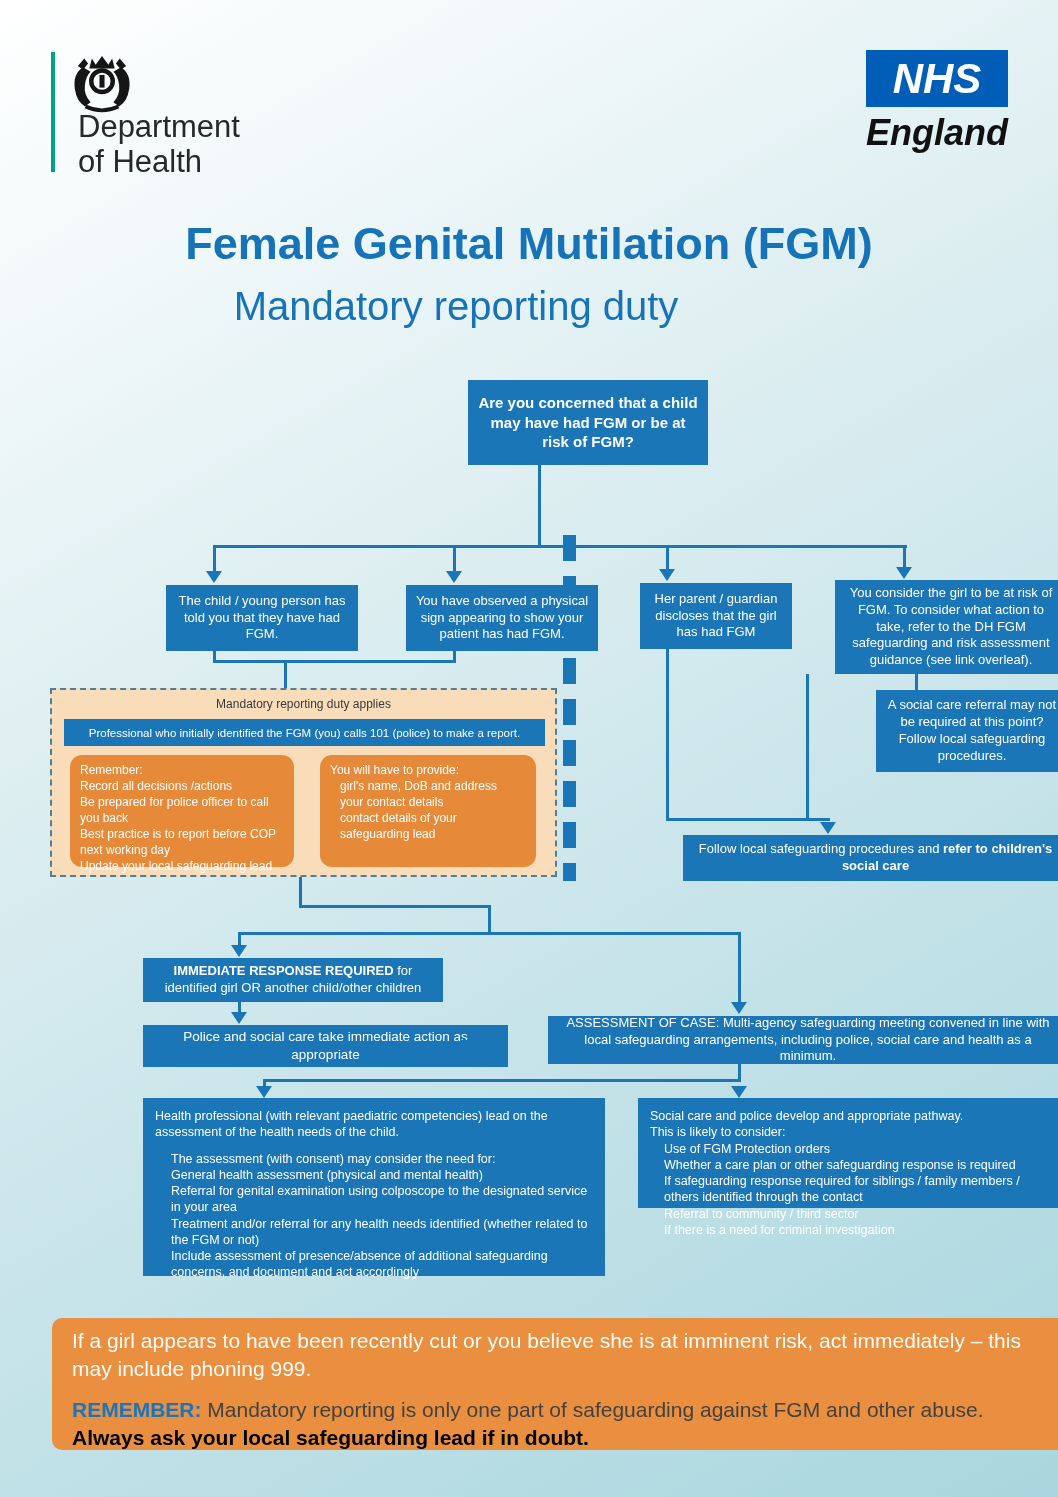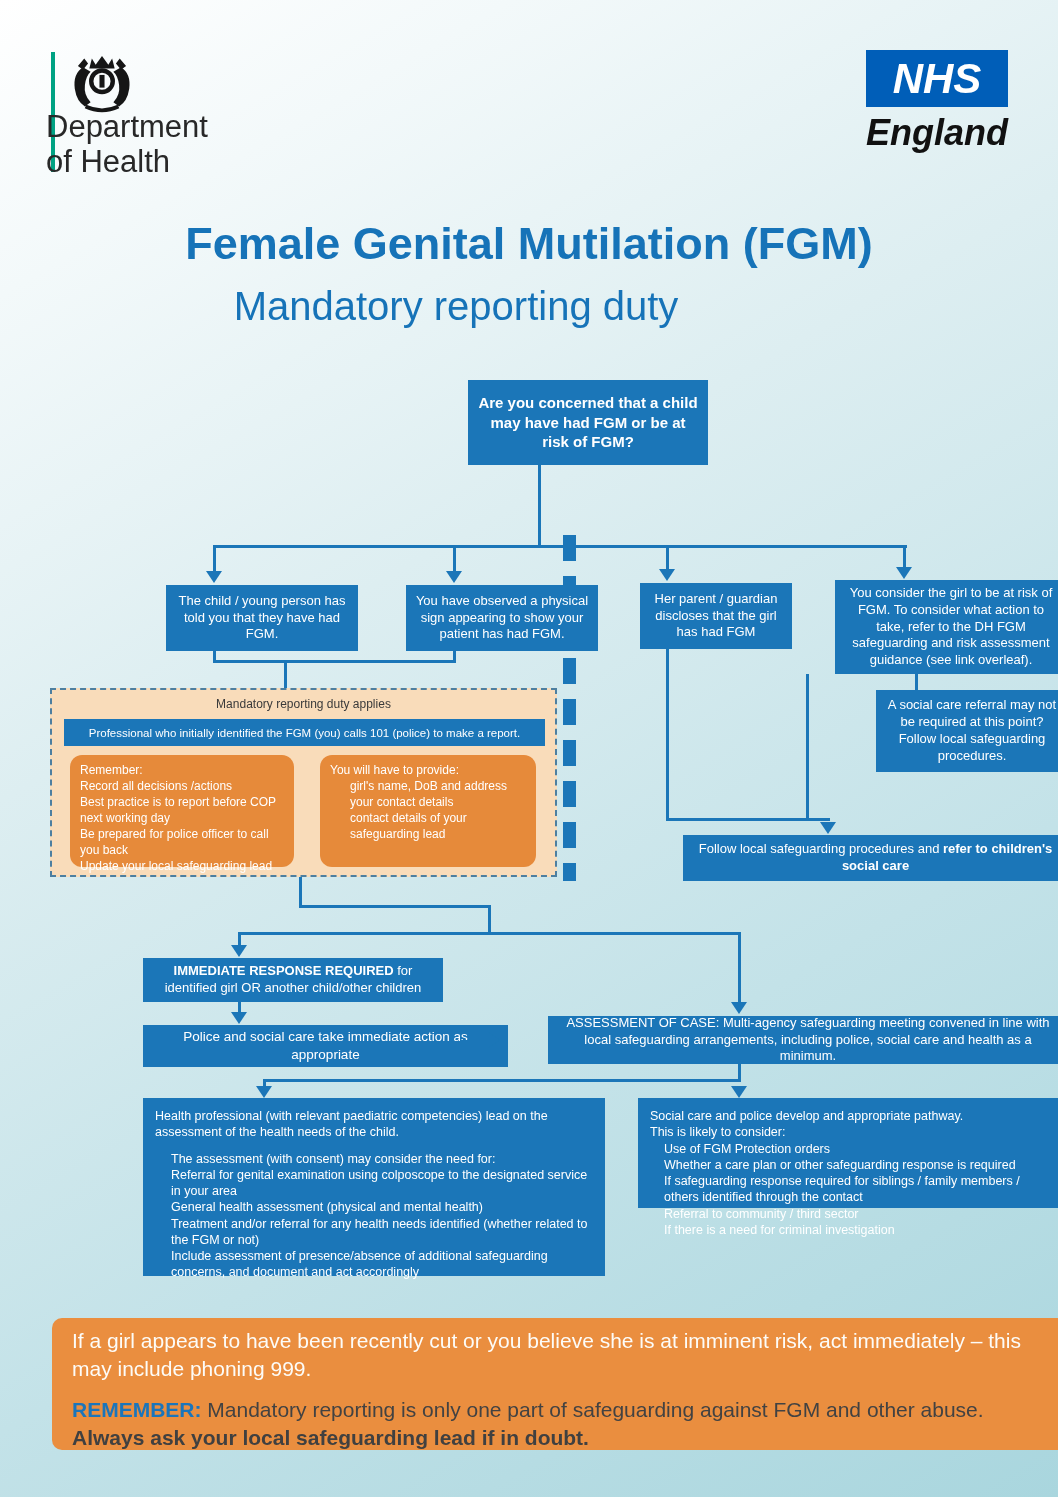--- a/index.html
+++ b/index.html
@@ -4,21 +4,21 @@
 <style>
   html,body { margin:0; padding:0; }
   #page {
     position:relative; width:1058px; height:1497px; overflow:hidden;
     background: linear-gradient(150deg,#ffffff 0%,#f3f9fa 14%,#ddeef1 38%,#c3e2e8 68%,#a9d6de 100%);
     font-family:"Liberation Sans","DejaVu Sans",sans-serif;
   }
   
   .teal-bar { position:absolute; left:51px; top:52px; width:4px; height:120px; background:#00a283; }
   .crest { position:absolute; left:64px; top:46px; width:76px; height:68px; }
-  .doh-text { position:absolute; left:46px; top:110px; font-size:31px; line-height:1.12; color:#282828; letter-spacing:0; }
+  .doh-text { position:absolute; left:78px; top:110px; font-size:31px; line-height:1.12; color:#282828; letter-spacing:0; }
   .nhs-box { position:absolute; left:866px; top:50px; width:142px; height:57px; background:#005eb8; display:flex; align-items:center; justify-content:center; }
   .nhs-box span { color:#fff; font-weight:bold; font-style:italic; font-size:42px; letter-spacing:0; }
   .nhs-england { position:absolute; left:720px; top:112px; width:288px; text-align:right; font-size:36px; font-weight:bold; font-style:italic; color:#111; }
   
   .title1 { position:absolute; left:0; top:218px; width:1058px; text-align:center; font-size:45px; font-weight:bold; color:#1673b8; }
   .title2 { position:absolute; left:0; top:284px; width:912px; text-align:center; font-size:40px; font-weight:400; color:#1673b8; }
   
   .box { position:absolute; background:#1b76b8; color:#fff; display:flex; align-items:center; justify-content:center;
          text-align:center; font-size:13px; line-height:1.3; padding:6px 8px; box-sizing:border-box;margin-left:48px; }
   .box.left { text-align:left; display:block; }
@@ -30,32 +30,32 @@
   .dash-divider { position:absolute; left:563px; top:535px; width:13px; height:346px;
     background: repeating-linear-gradient(180deg,#1b76b8 0 26px, rgba(0,0,0,0) 26px 41px); }
   
   .panel { position:absolute; left:50px; top:688px; width:507px; height:189px; background:#f9dcba;
            border:2px dashed #4d7fa0; box-sizing:border-box; }
   .panel-title { position:absolute; left:0; top:7px; width:100%; text-align:center; font-size:12px; color:#3a3a3a; }
   .panel-bar { position:absolute; left:12px; top:29px; width:481px; height:27px; background:#1b76b8; color:#fff;
                font-size:11.5px; display:flex; align-items:center; justify-content:center; text-align:center; }
   .orange-box { position:absolute; background:#e68a3a; border-radius:12px; color:#fff; font-size:12px; line-height:1.33;
                 padding:8px 10px; box-sizing:border-box; }
-  .orange-box .ind { margin-left:20px; }
+  .orange-box .ind { margin-left:10px; }
   
   .detail { font-size:12.5px; line-height:1.3; }
   .detail .para { margin:0 0 10px 0; }
   .detail .item { margin-left:16px; }
   
   .footer-banner { position:absolute; left:52px; top:1318px; width:1032px; height:132px; background:#ea8e3f;
                    border-radius:10px; box-sizing:border-box; padding:9px 20px; font-size:21px; line-height:1.35; }
   .footer-line1 { color:#fdfcf8; margin-bottom:12px; }
   .footer-line2 { color:#424242; }
   .remember-label { color:#1b75bb; font-weight:bold; }
-  .remember-bold { color:#404040; font-weight:bold; }
+  .remember-bold { color:#000000; font-weight:bold; }
   .bold { font-weight:bold; }
 </style>
 </head>
 <body>
 
 <div id="page">
 
   <div class="teal-bar"></div>
   <svg class="crest" viewBox="0 0 120 100">
     <path d="M44 16 l6 10 10 -14 10 14 6 -10 4 16 h-40 z" fill="#161616"></path>
@@ -108,22 +108,22 @@
   <div class="hl" style="left:666px; top:818px; width:164px;"></div>
   <div class="arr-d" style="left:820px; top:822px;"></div>
   <div class="vl" style="left:915px; top:674px; height:17px;"></div>
 
   <div class="panel">
     <div class="panel-title">Mandatory reporting duty applies</div>
     <div class="panel-bar">Professional who initially identified the FGM (you) calls 101 (police) to make a report.</div>
     <div class="orange-box" style="left:18px; top:65px; width:224px; height:112px;">
       <div>Remember:</div>
       <div>Record all decisions /actions</div>
+      <div>Be prepared for police officer to call you back</div>
       <div>Best practice is to report before COP next working day</div>
-      <div>Be prepared for police officer to call you back</div>
       <div>Update your local safeguarding lead</div>
     </div>
     <div class="orange-box" style="left:268px; top:65px; width:216px; height:112px;">
       <div>You will have to provide:</div>
       <div class="ind">girl's name, DoB and address</div>
       <div class="ind">your contact details</div>
       <div class="ind">contact details of your safeguarding lead</div>
     </div>
   </div>
 
@@ -156,22 +156,22 @@
 
   <div class="vl" style="left:738px; top:1064px; height:18px;"></div>
   <div class="hl" style="left:263px; top:1079px; width:478px;"></div>
   <div class="vl" style="left:263px; top:1079px; height:7px;"></div>
   <div class="arr-d" style="left:256px; top:1086px;"></div>
   <div class="arr-d" style="left:731px; top:1086px;"></div>
 
   <div class="box left detail" style="left:95px; top:1098px; width:462px; height:178px; padding:10px 12px;">
     <div class="para">Health professional (with relevant paediatric competencies) lead on the assessment of the health needs of the child.</div>
     <div class="item">The assessment (with consent) may consider the need for:</div>
+    <div class="item">General health assessment (physical and mental health)</div>
     <div class="item">Referral for genital examination using colposcope to the designated service in your area</div>
-    <div class="item">General health assessment (physical and mental health)</div>
     <div class="item">Treatment and/or referral for any health needs identified (whether related to the FGM or not)</div>
     <div class="item">Include assessment of presence/absence of additional safeguarding concerns, and document and act accordingly</div>
   </div>
 
   <div class="box left detail" style="left:590px; top:1098px; width:430px; height:110px; padding:10px 12px;">
     <div>Social care and police develop and appropriate pathway.</div>
     <div>This is likely to consider:</div>
     <div class="item" style="margin-left:14px;">Use of FGM Protection orders</div>
     <div class="item" style="margin-left:14px;">Whether a care plan or other safeguarding response is required</div>
     <div class="item" style="margin-left:14px;">If safeguarding response required for siblings / family members / others identified through the contact</div>

